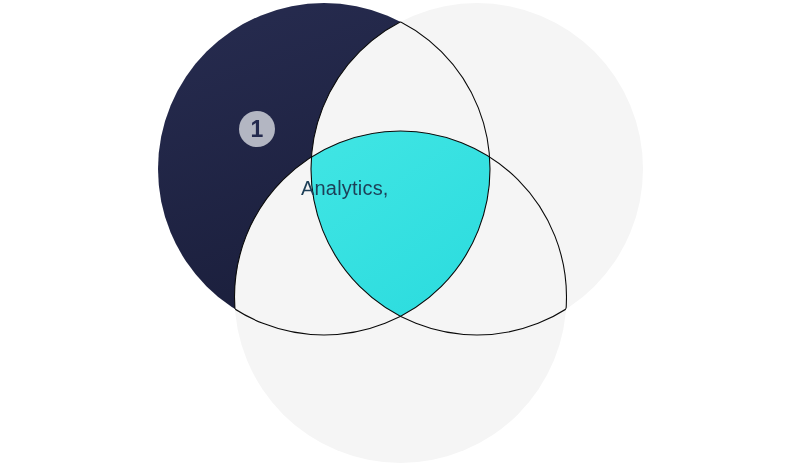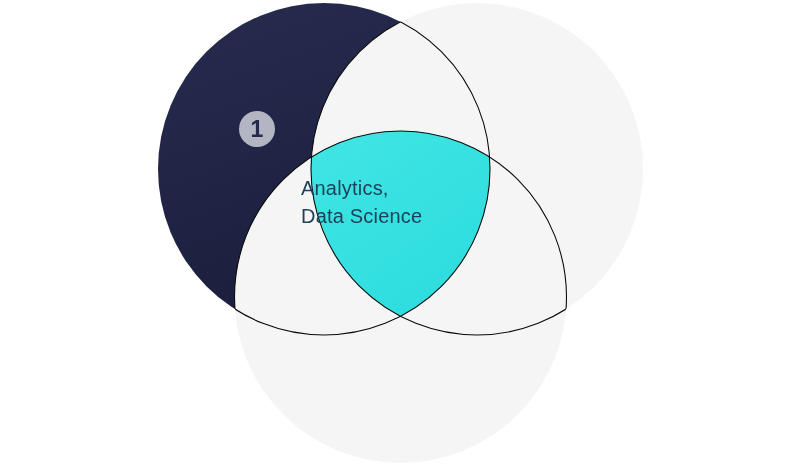--- a/index.html
+++ b/index.html
@@ -110,16 +110,15 @@
     </g>
     <g clip-path="url(#unionLR)">
       <circle cx="400.5" cy="297" r="166" fill="none" stroke="#0a0a0a" stroke-width="1.1"></circle>
     </g>
   </svg>
 
   <div class="step-badge">1</div>
 
   <div class="center-label">
     <div>Analytics,</div>
-    <div>Data Science</div>
   </div>
 
 </div>
 
 </body></html>

